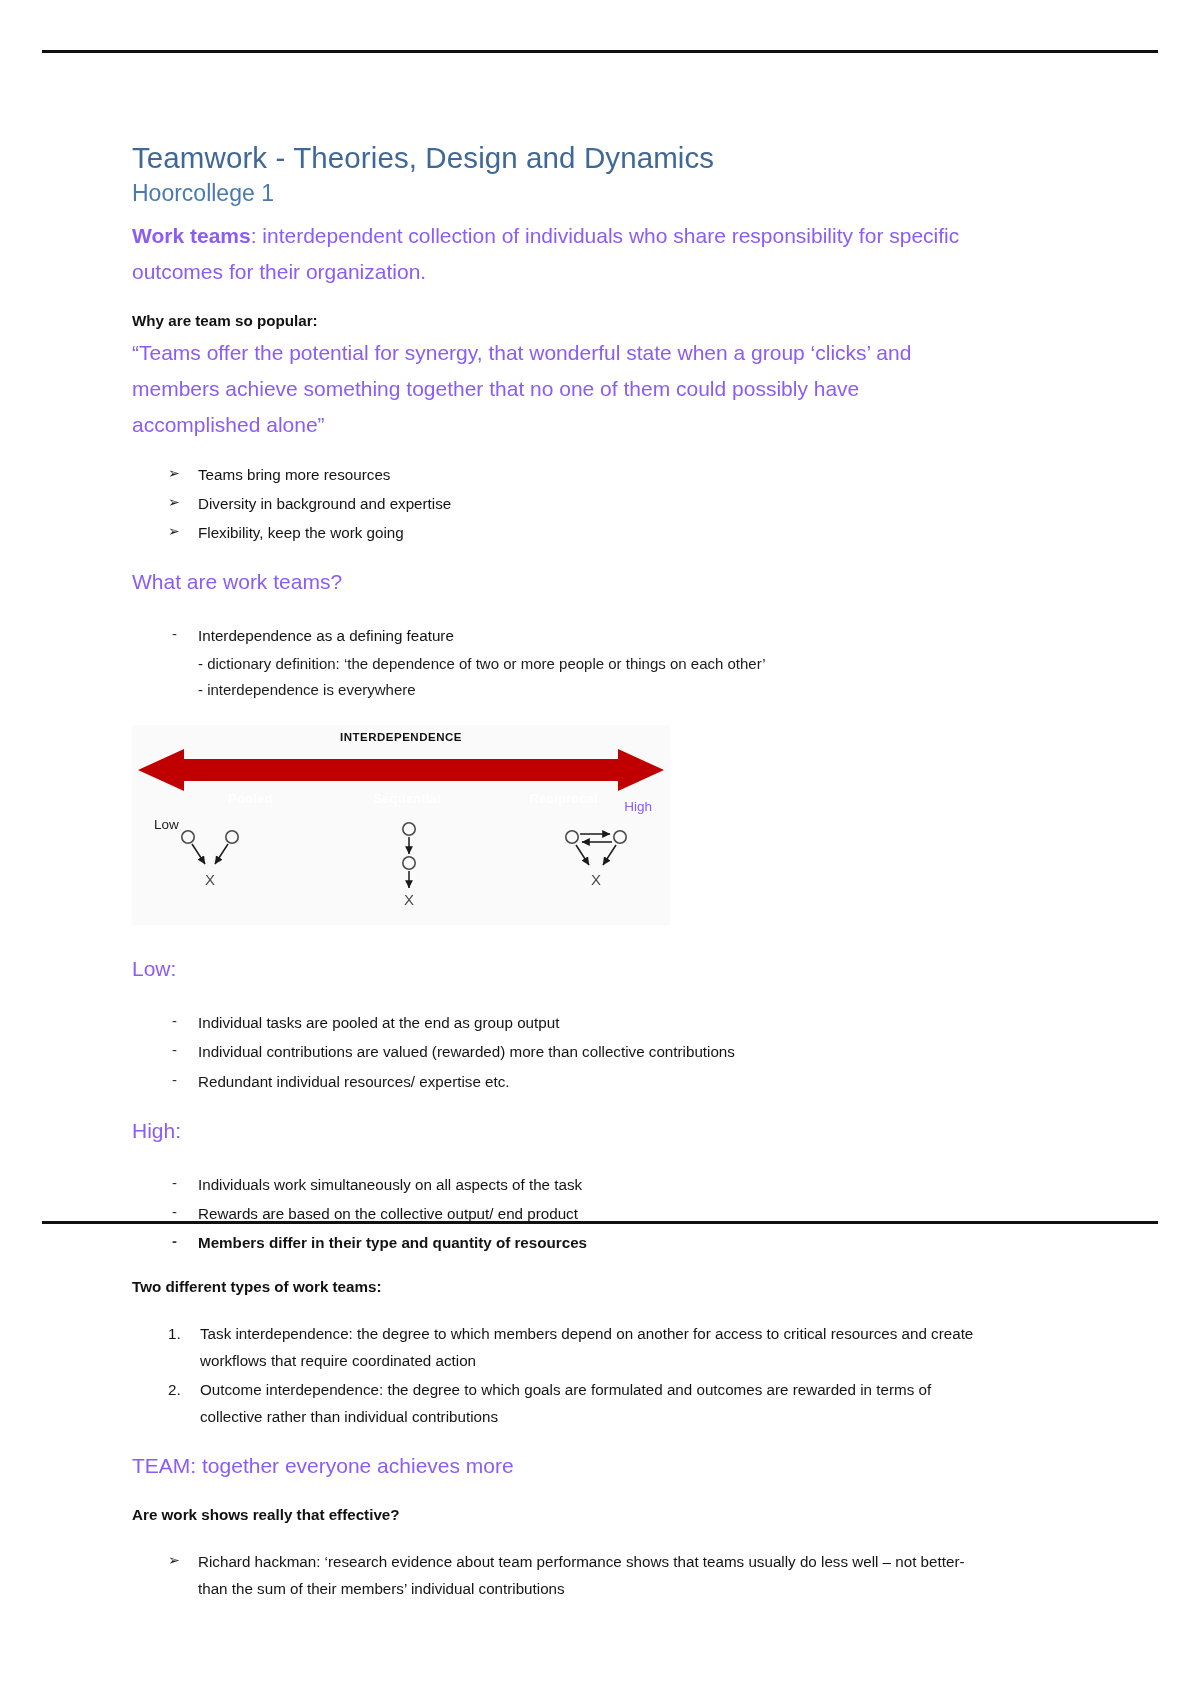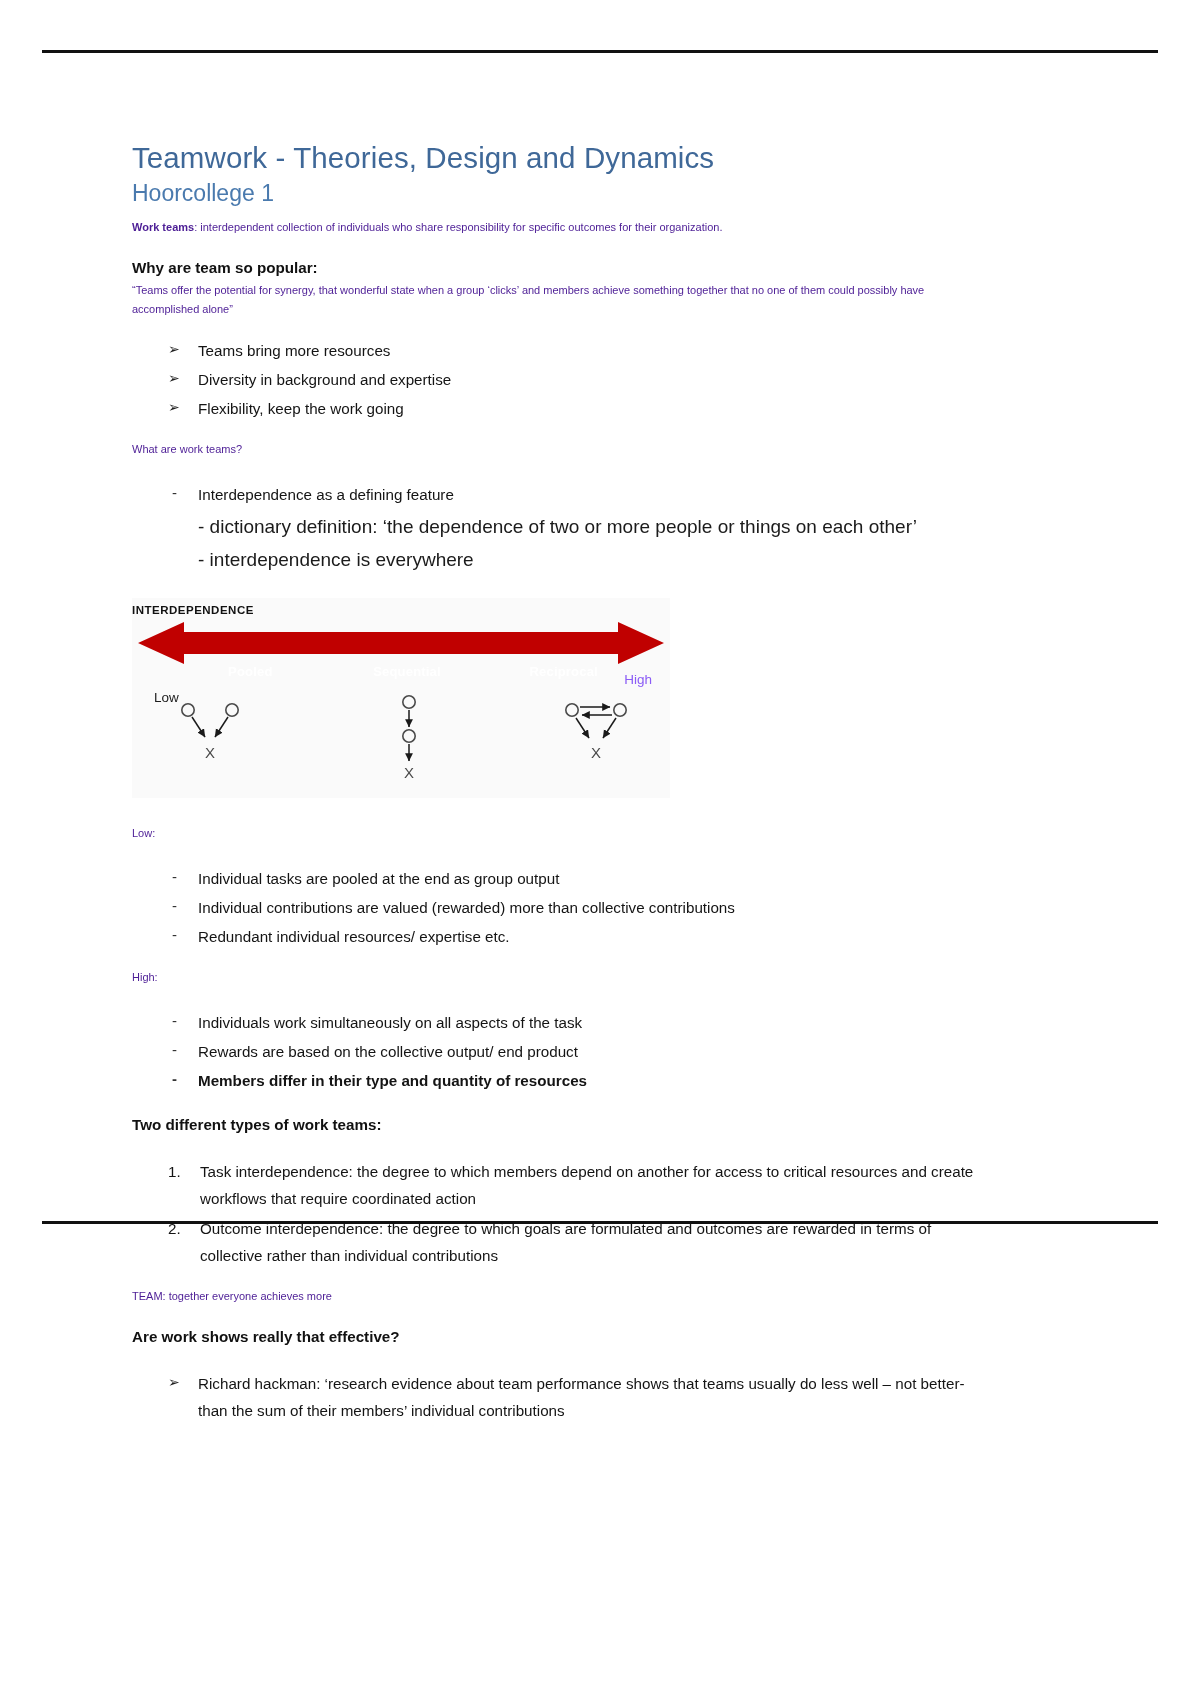--- a/index.html
+++ b/index.html
@@ -58,24 +58,24 @@
   }
   h2.doc-subtitle {
     font-size: 23px;
     font-weight: 400;
     color: #4a7aae;
     margin: 0 0 10px 0;
     line-height: 1.25;
   }
 
   p.para {
-    font-size: 11px;
+    font-size: 21px;
     line-height: 1.72;
     margin: 0 0 18px 0;
-    color: #4c1d95;
+    color: #8b5cf6;
   }
   p.tight { margin-bottom: 0; }
   p.para b { font-weight: 700; }
 
   .heading-bold {
     font-size: 15.2px;
     font-weight: 700;
     line-height: 1.72;
     margin: 0;
     color: #111;
@@ -108,21 +108,21 @@
     color: #333;
     line-height: 1.65;
   }
   ul.dash-list li.bold-item { font-weight: 700; }
 
   .sub-lines {
     margin: 0 0 0 0;
     padding-left: 66px;
   }
   .sub-lines .sub-line {
-    font-size: 19px;
+    font-size: 15px;
     line-height: 1.74;
     color: #1b1b1b;
   }
 
   ol.num-list {
     counter-reset: numitem;
   }
   ol.num-list li {
     position: relative;
     font-size: 15.2px;
@@ -144,20 +144,21 @@
     margin: 22px 0 26px 0;
     width: 538px;
     height: 200px;
     background: #fafafa;
   }
   .fig-title {
     position: absolute;
     top: 6px;
     left: 0;
     right: 0;
+    text-align: center;
     font-size: 11.5px;
     font-weight: 700;
     letter-spacing: 0.5px;
     color: #111;
   }
   .arrow-band {
     position: absolute;
     top: 24px;
     left: 6px;
     width: 526px;

